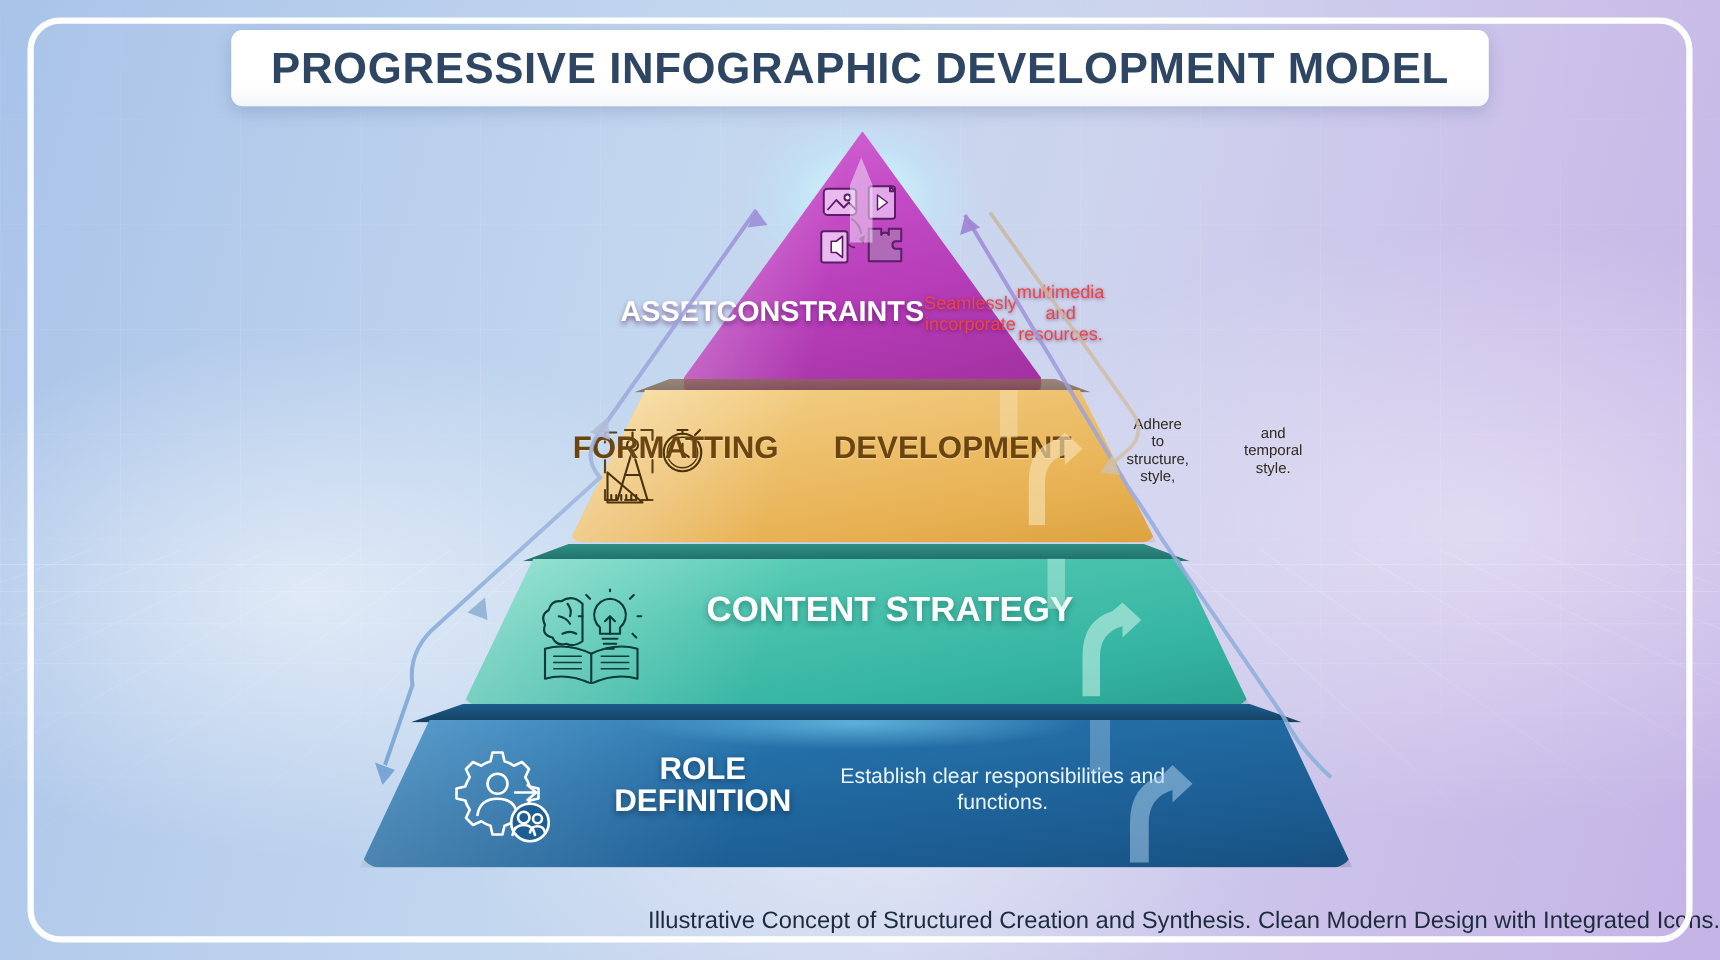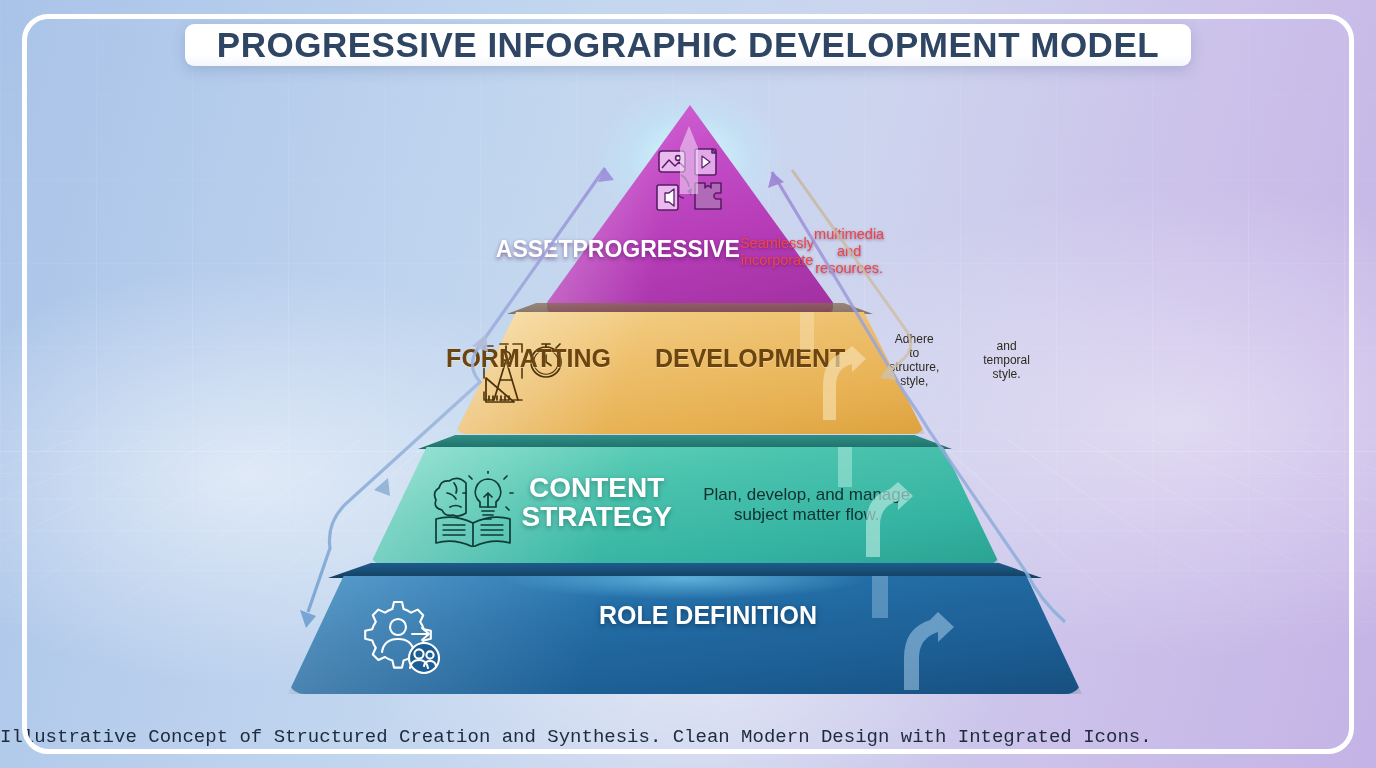--- a/index.html
+++ b/index.html
@@ -44,37 +44,37 @@
       radial-gradient(620px 330px at 86% 55%, rgba(255,255,255,.42), rgba(255,255,255,0) 72%),
       radial-gradient(460px 240px at 50% 86%, rgba(255,255,255,.40), rgba(255,255,255,0) 70%);
   }
   #bg-apex-glow {
     left:560px; top:60px; width:260px; height:200px; right:auto; bottom:auto;
     background:radial-gradient(closest-side, rgba(210,255,255,.95), rgba(190,240,255,.35) 45%, rgba(255,255,255,0) 75%);
   }
 
   
   #title-bar {
-    position:absolute; left:185px; top:24px; width:1006px; height:42px;
+    position:absolute; left:185px; top:24px; width:1006px; height:61px;
     background:linear-gradient(180deg,#ffffff 0%,#ffffff 72%,#f4f6fb 100%);
     border-radius:9px;
     box-shadow:0 4px 14px rgba(60,80,130,.22);
     display:flex; align-items:center; justify-content:center;
     z-index:30;
   }
   #title-bar h1 {
     font-size:35px; font-weight:bold; letter-spacing:.5px;
     color:#2e4663; white-space:nowrap;
     font-family:"Liberation Sans", sans-serif;
   }
 
   
   #footer {
-    position:absolute; left:0; right:16px; top:726px;
-    text-align:left; z-index:30;font-family:Liberation Mono, monospace;
+    position:absolute; left:0; right:0; top:726px;
+    text-align:right; z-index:30;
   }
   #footer span { font-size:19px; color:#1d2b3c; }
 
   
   #pyramid { position:absolute; left:0; top:0; width:1376px; height:768px; z-index:20; }
   .tier { position:absolute; }
 
   .tier .label-wrap {
     position:absolute; z-index:6;
     display:flex; flex-direction:row; align-items:center; justify-content:center;
@@ -117,21 +117,21 @@
     content:""; position:absolute; inset:0;
     clip-path:polygon(13% 0%, 87% 0%, 100% 100%, 0% 100%);
     background:linear-gradient(110deg, rgba(255,255,255,.38), rgba(255,255,255,0) 38%);
   }
   #tier-format .cap {
     position:absolute; left:52px; right:52px; top:-9px; height:11px;
     background:linear-gradient(180deg,#8a6a4f,#6e5340);
     clip-path:polygon(8% 0,92% 0,100% 100%,0 100%);
     opacity:.75;
   }
-  #tier-format .label-wrap { left:118px; width:330px; top:16px;gap:44px; }
+  #tier-format .label-wrap { left:130px; width:330px; top:16px;gap:44px; }
   #tier-format .t-title { font-size:25px; color:#6b4410; text-shadow:0 1px 1px rgba(255,240,200,.55); }
   #tier-format .t-desc  { font-size:12px; color:#2f2a20; margin-top:4px; }
   #tier-format .icon { left:25px; top:26px; width:86px; height:74px; }
 
   
   #tier-content { left:370px; top:447px; width:630px; height:118px; }
   #tier-content .shape {
     position:absolute; inset:0;
     background:linear-gradient(170deg,#6fd7c2 0%,#4cc4ae 34%,#35b4a3 74%,#2aa292 100%);
     clip-path:polygon(9% 0%, 91% 0%, 100% 100%, 0% 100%);
@@ -248,21 +248,21 @@
         <path d="M9 48 v9 h4 l5 4 v-17 l-5 4 z" fill="#fff" stroke-width="1.3"></path>
         <path d="M22 50 q3 3 6 3" stroke-width="1.3"></path>
         <path d="M39 38 h10 v5 a3.2 3.2 0 0 1 6 0 v-5 h10 v10 h-5 a3.2 3.2 0 0 0 0 6 h5 v10 h-26 z" fill="#b06ab8"></path>
         <path d="M25 30 q7 4 8 12" stroke-width="1.5"></path>
         <polygon points="31,46 36,43 35,50" fill="#5a1d66" stroke="none"></polygon>
       </g>
     </svg>
 
     <div class="label-wrap">
       <div class="t-title">ASSET</div>
-      <div class="t-title">PROGRESSIVE</div>
+      <div class="t-title">CONSTRAINTS</div>
       <div class="t-desc">Seamlessly incorporate</div>
       <div class="t-desc">multimedia and resources.</div>
     </div>
   </div>
 
   <div class="tier" id="tier-format">
     <div class="cap"></div>
     <div class="shape"></div>
 
     <svg class="icon" viewBox="0 0 86 74">
@@ -311,21 +311,20 @@
         <path d="M58 22 v14 M54 26 l4 -4 l4 4"></path>
         <path d="M58 2 v-2 M74 8 l3 -3 M42 8 l-3 -3 M80 22 h3 M36 22 h-3 M76 36 l3 3"></path>
         <path d="M6 48 q18 -5 37 4 q19 -9 37 -4 v24 q-18 -5 -37 4 q-19 -9 -37 -4 z"></path>
         <path d="M43 52 v24"></path>
         <path d="M13 54 h22 M13 59 h22 M13 64 h22 M51 54 h22 M51 59 h22 M51 64 h22" stroke-width="1.3"></path>
       </g>
     </svg>
 
     <div class="label-wrap">
       <div class="t-title">CONTENT STRATEGY</div>
-      <div class="t-desc">Plan, develop, and manage subject matter flow.</div>
     </div>
 
     <svg class="inner-arrows" viewBox="0 0 630 118">
       <g fill="#bdeee3" opacity=".8">
         <path d="M468 6 h14 v-10 l-7 -9 -7 9 z M468 6 h14 v34 h-14 z" opacity=".6"></path>
         <path d="M520 42 q-24 7 -24 36 v32 h14 v-32 q0 -19 18 -24 v9 l15 -14 -15 -14 z" opacity=".8"></path>
       </g>
     </svg>
   </div>
 
@@ -342,20 +341,21 @@
         <circle cx="64" cy="60" r="15" fill="#1c5e94"></circle>
         <circle cx="59" cy="56" r="4.6"></circle>
         <path d="M50 70 q1.4 -8 9 -8 q7.6 0 9 8"></path>
         <circle cx="70" cy="57" r="3.6"></circle>
         <path d="M64 68 q1 -5 6 -5 q5 0 6 5"></path>
       </g>
     </svg>
 
     <div class="label-wrap">
       <div class="t-title">ROLE DEFINITION</div>
+      <div class="t-desc">Establish clear responsibilities and functions.</div>
     </div>
 
     <svg class="inner-arrows" viewBox="0 0 794 118">
       <g fill="#a9cdea" opacity=".72">
         <path d="M584 6 h16 v-10 l-8 -10 -8 10 z M584 6 h16 v36 h-16 z" opacity=".55"></path>
         <path d="M642 44 q-26 8 -26 38 v32 h15 v-32 q0 -20 19 -26 v10 l16 -15 -16 -15 z" opacity=".75"></path>
       </g>
     </svg>
   </div>
 

